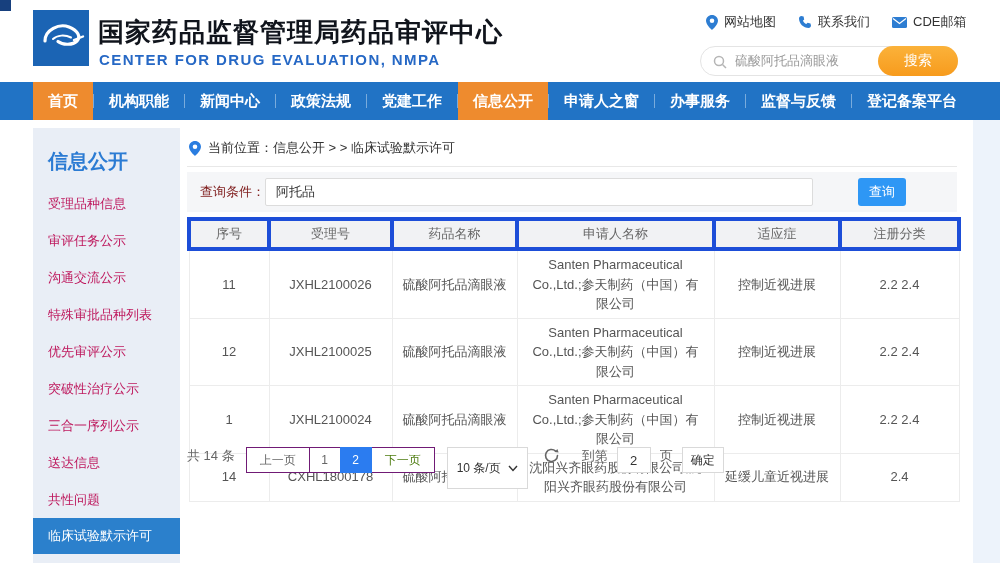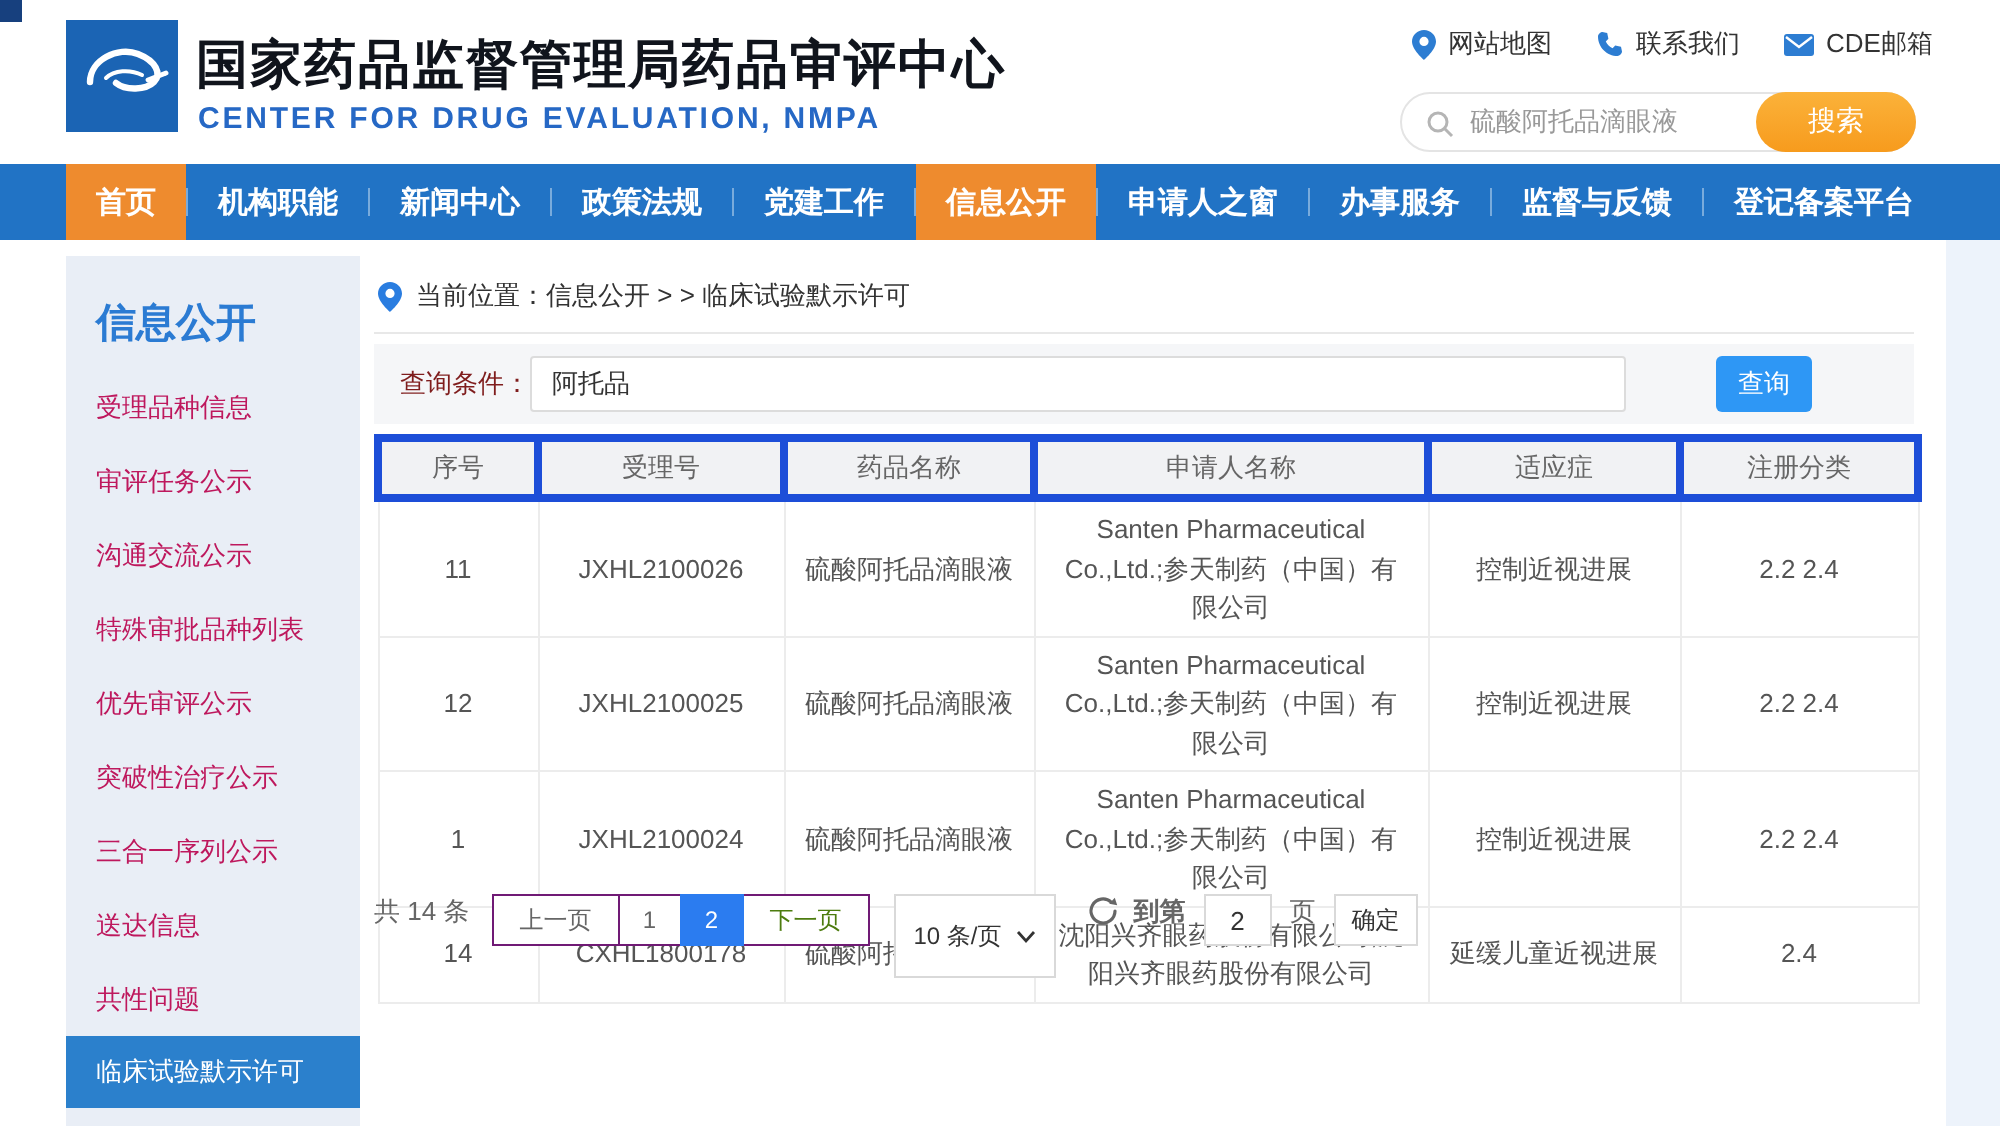--- a/index.html
+++ b/index.html
@@ -74,21 +74,21 @@
   .pg-group { display:flex; }
   .pg-btn { border:1px solid #701a75; background:#fff; height:26px; line-height:24px; padding:0 13px;
             margin-left:-1px; font-size:12px; color:#666; cursor:pointer; text-align:center;
             font-family:"Liberation Sans","DejaVu Sans",sans-serif; }
   .pg-num { width:32px; padding:0; }
   .pg-num.active { background:#2b7cf0; color:#fff; border-color:#2b7cf0; position:relative; z-index:1; }
   .pg-btn.disabled { color:#4d7c0f; cursor:default; }
   .pg-size { border:1px solid #d9d9d9; background:#fff; height:42px; padding:0 9px; display:flex;
              align-items:center; gap:7px; margin-left:12px; font-size:12px; color:#333; cursor:pointer; }
   .pg-refresh { margin-left:15px; cursor:pointer; display:flex; align-items:center; }
-  .goto-label { margin-left:7px; color:#666;font-weight:bold; }
+  .goto-label { margin-left:22px; color:#666; }
   .goto-input { width:34px; height:26px; border:1px solid #d9d9d9; text-align:center; margin:0 9px;
                 font-size:13px; color:#333; outline:none;
                 font-family:"Liberation Sans","DejaVu Sans",sans-serif; }
   .pg-confirm { border:1px solid #d9d9d9; background:#fff; height:26px; padding:0 8px; margin-left:9px;
                 font-size:12px; color:#333; cursor:pointer;
                 font-family:"Liberation Sans","DejaVu Sans",sans-serif; }
 </style>
 </head>
 <body>
 

